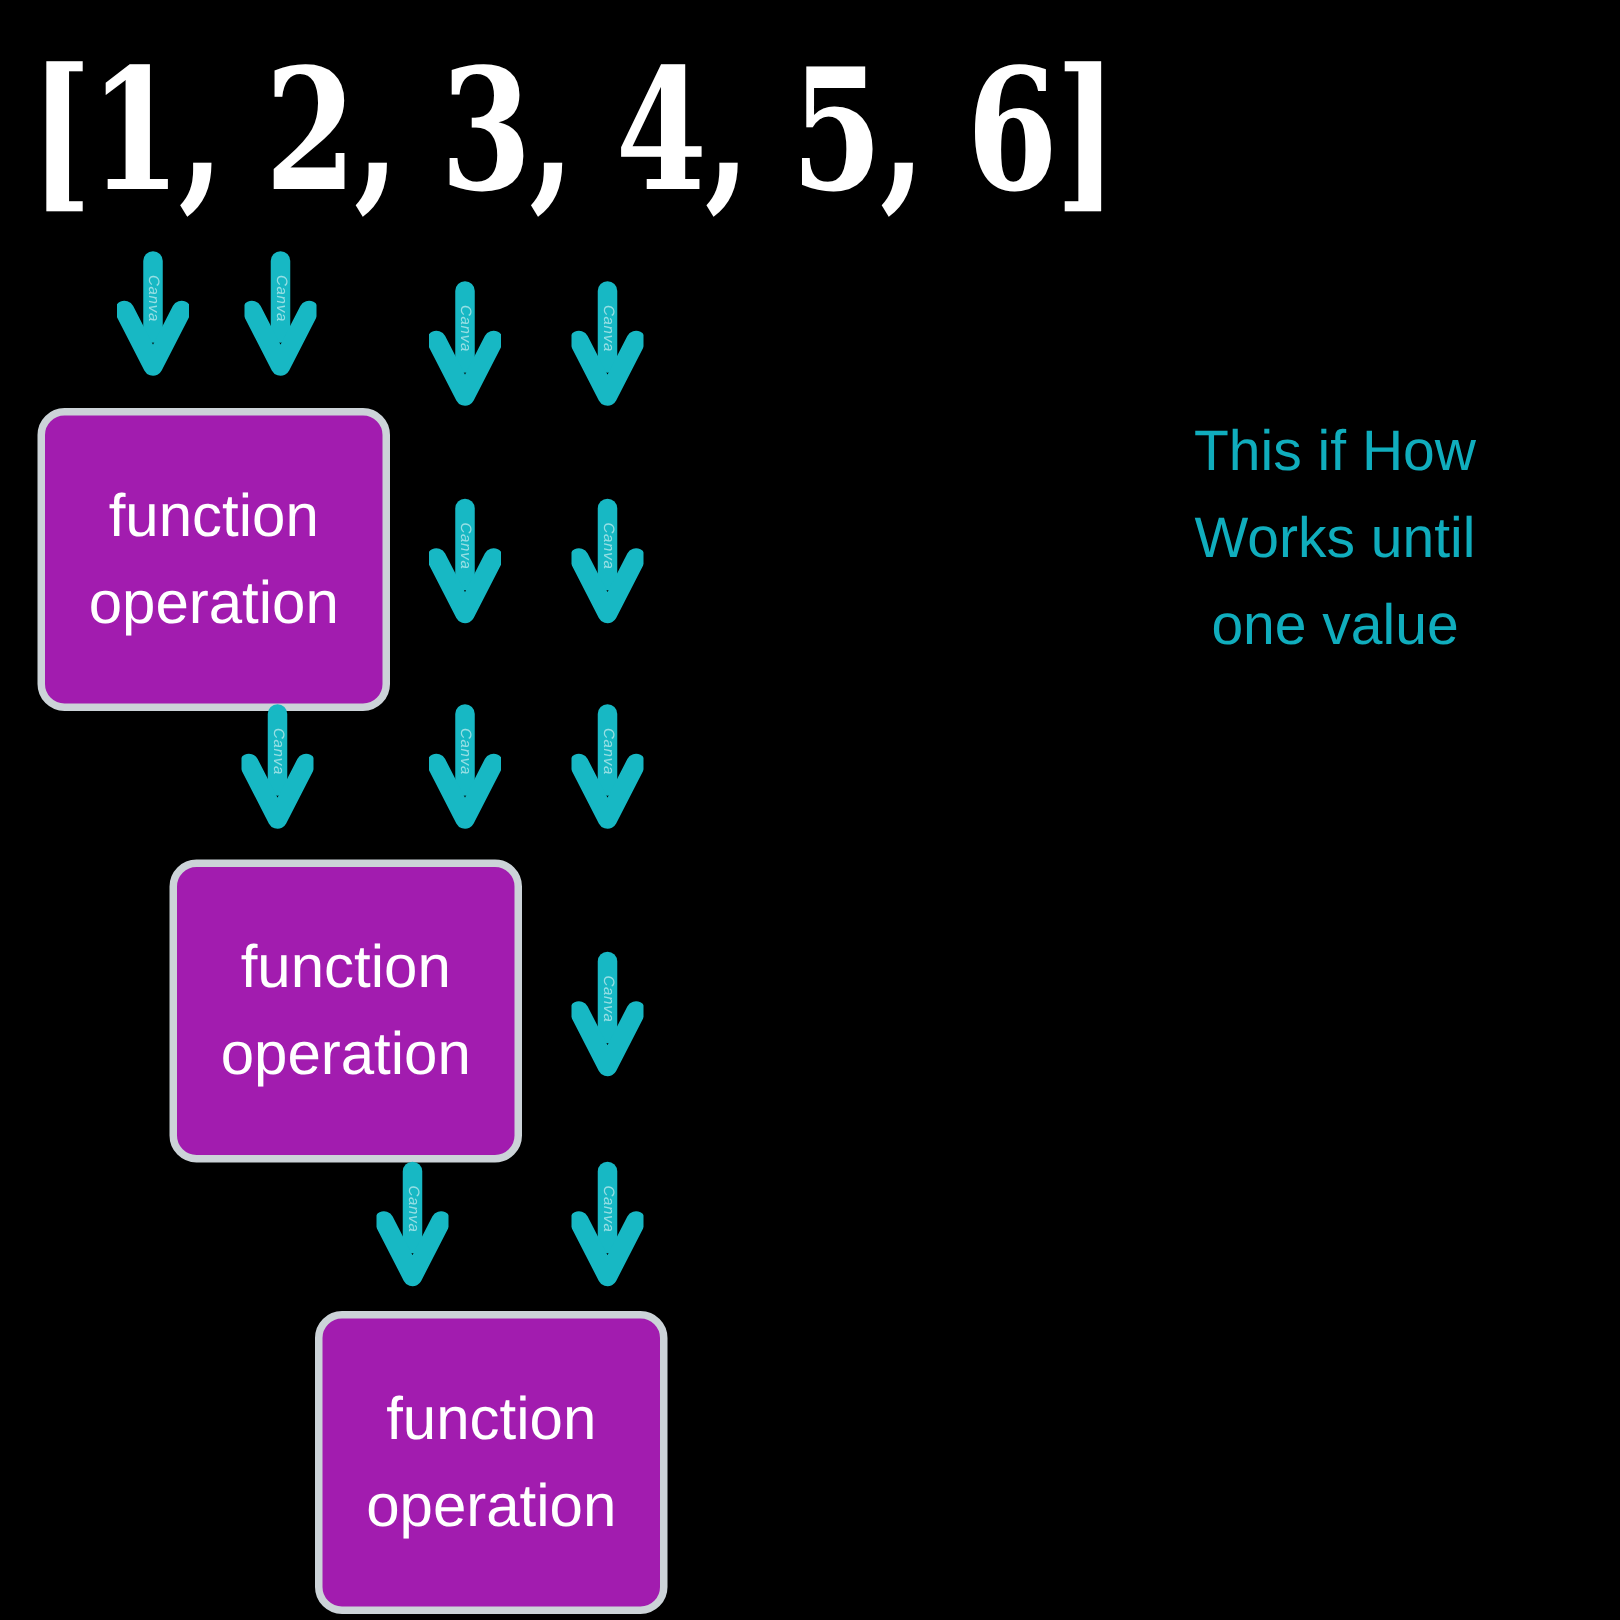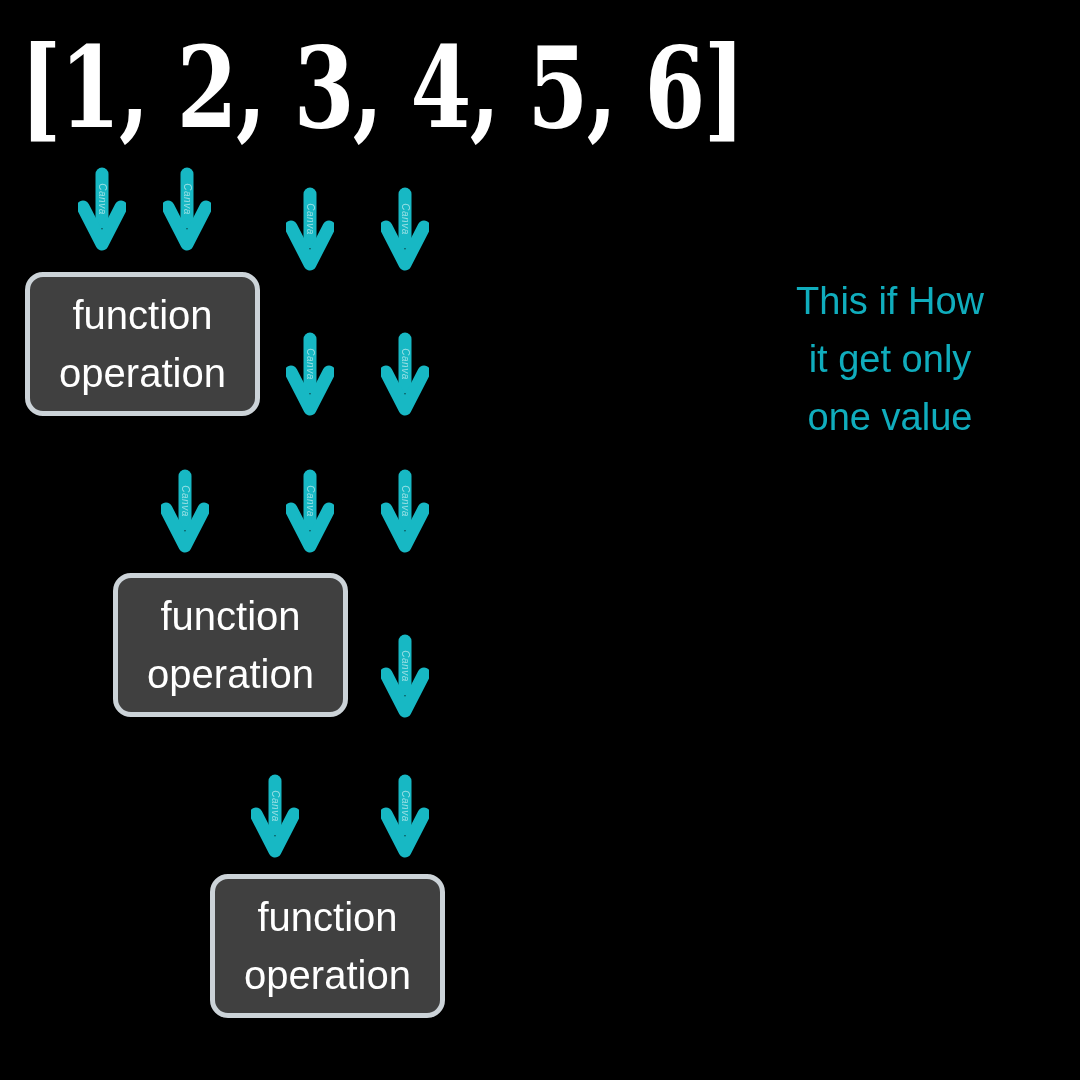--- a/index.html
+++ b/index.html
@@ -52,25 +52,25 @@
     letter-spacing:.5px;
     color:rgba(255,255,255,.55);
     font-style:italic;
     pointer-events:none;
     white-space:nowrap;
   }
 
   
   .op-box{
     position:absolute;
-    width:235px;height:144px;
+    width:235px;height:202px;
     box-sizing:border-box;
     border:5px solid #ccd3d8;
     border-radius:18px;
-    background:#404040;
+    background:#a21caf;
     display:flex;
     align-items:center;
     justify-content:center;
   }
   .op-label{
     color:#ffffff;
     font-size:40px;
     line-height:58px;
     text-align:center;
     width:200px;
@@ -190,17 +190,17 @@
       </svg>
     <span class="wm">Canva</span>
   </div>
 
   <div class="op-box" style="left:210px;top:874px">
     <div class="op-label">function operation</div>
   </div>
 
   <div class="annotation">
     <div>This if How</div>
-    <div>it get only</div>
+    <div>Works until</div>
     <div>one value</div>
   </div>
 
 </div>
 
 </body></html>

